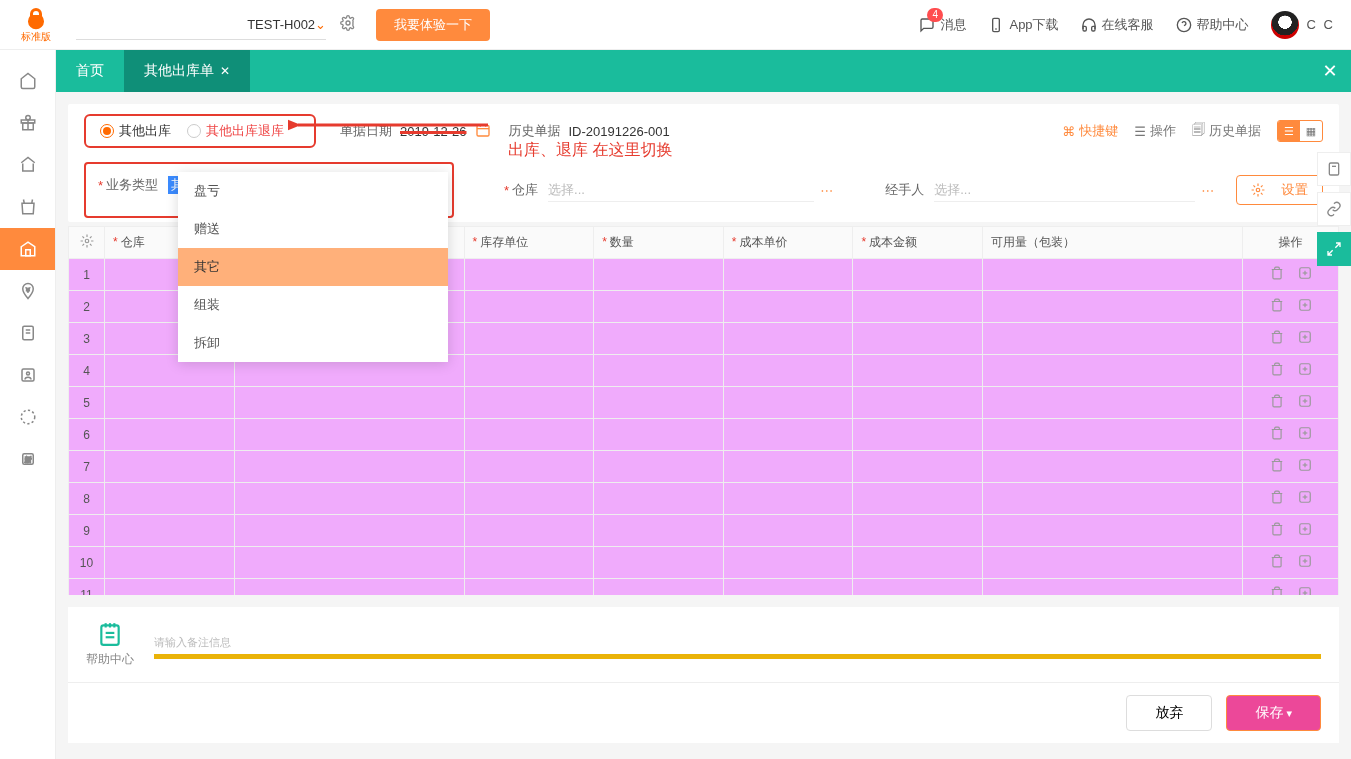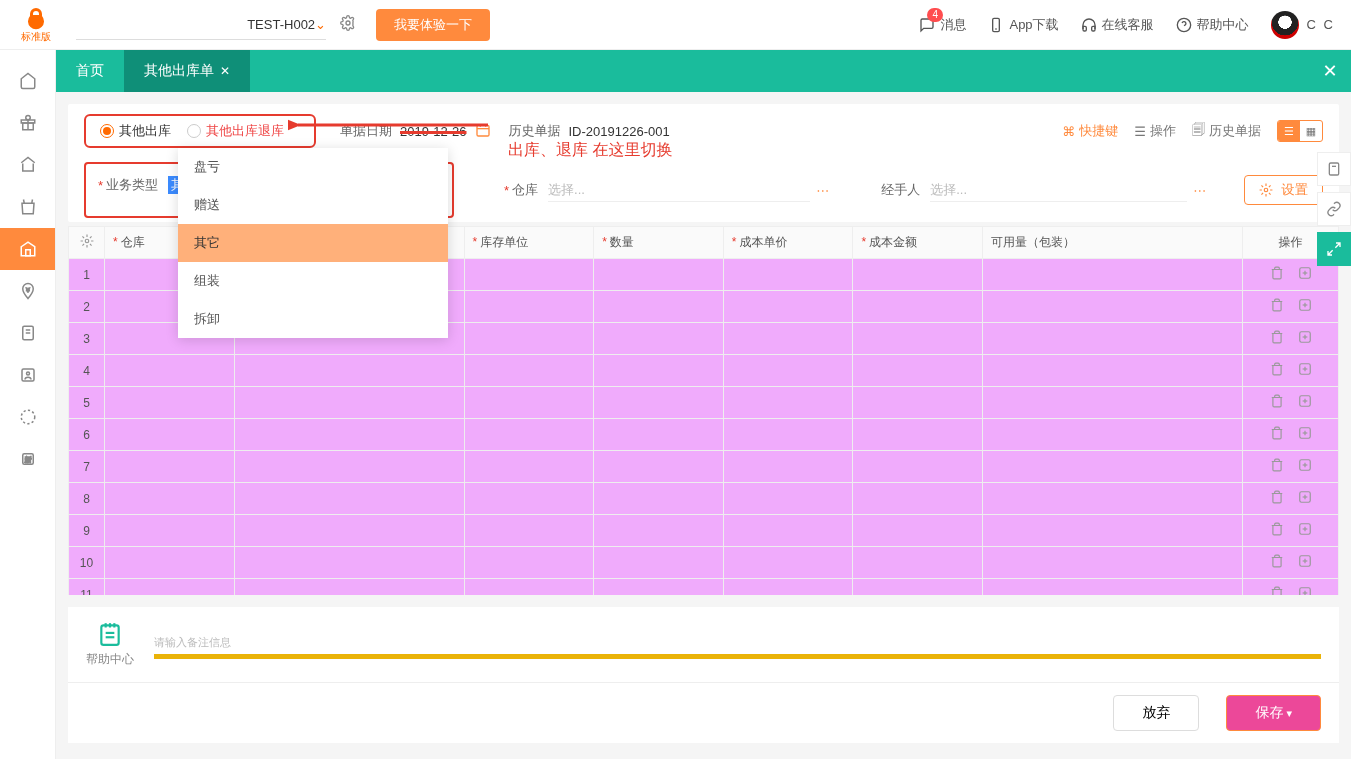--- a/index.html
+++ b/index.html
@@ -50,47 +50,47 @@
 .view-toggle{display:flex;border:1px solid #ff8a3d;border-radius:3px;overflow:hidden}
 .view-toggle span{width:22px;height:20px;display:flex;align-items:center;justify-content:center;font-size:11px}
 .view-toggle .on{background:#ff8a3d;color:#fff}
 .row2{display:flex;align-items:center;margin-top:14px;gap:0}
 .biz-box{border:2px solid #e63b2e;border-radius:4px;padding:10px 12px 20px;width:370px;position:relative}
 .field{display:flex;align-items:center}
 .req{color:#e63b2e;margin-right:3px}
 .flab{color:#666;margin-right:10px}
 .sel-val{background:#3b8bff;color:#fff;padding:0 3px}
 .chev{margin-left:auto;width:22px;height:22px;border-radius:50%;background:#ff8a3d;color:#fff;display:flex;align-items:center;justify-content:center;font-size:12px}
-.dropdown{position:absolute;top:44px;left:110px;width:270px;background:#fff;box-shadow:0 2px 12px rgba(0,0,0,.15);z-index:20}
+.dropdown{position:absolute;top:68px;left:110px;width:270px;background:#fff;box-shadow:0 2px 12px rgba(0,0,0,.15);z-index:20}
 .dd-item{padding:10px 16px;cursor:pointer;color:#555}
 .dd-item.sel{background:#ffb07a;color:#333}
 .fgroup{display:flex;align-items:center;flex:1;margin-left:50px;position:relative}
 .fgroup input{border:none;border-bottom:1px solid #eee;padding:4px 0;flex:1;outline:none;font-size:13px}
 .fgroup .more{color:#ff8a3d;margin-left:6px;cursor:pointer;letter-spacing:2px}
-.cfg-btn{border:1px solid #ff8a3d;color:#ff8a3d;background:#fff;border-radius:4px;padding:5px 14px;margin-left:36px;cursor:pointer;display:flex;align-items:center;gap:8px}
+.cfg-btn{border:1px solid #ff8a3d;color:#ff8a3d;background:#fff;border-radius:4px;padding:5px 14px;margin-left:20px;cursor:pointer;display:flex;align-items:center;gap:16px}
 .anno1{position:absolute;top:36px;left:440px;color:#e63b2e;font-size:16px;pointer-events:none}
 .anno2{position:absolute;top:238px;left:440px;color:#e63b2e;font-size:16px;pointer-events:none}
 .arrow1{position:absolute;top:6px;left:220px;pointer-events:none}
 .arrow2{position:absolute;top:160px;left:380px;pointer-events:none}
 .table-wrap{flex:1;background:#f0abfc;margin-top:4px;overflow:auto;position:relative}
 table{width:100%;border-collapse:collapse;table-layout:fixed}
 th,td{border:1px solid #eee;height:32px;padding:0 8px;text-align:left;font-size:12px;color:#555}
 th{background:#fafafa;font-weight:normal}
 th .req{color:#e63b2e}
 .col-idx{width:36px;text-align:center}
 .col-op{width:96px;text-align:center}
 .op-icons{display:flex;justify-content:center;gap:14px;color:#999}
 .op-icons span{cursor:pointer}
 tfoot td{background:#fafafa;text-align:center}
 .remark{background:#fff;margin-top:12px;padding:14px 18px;display:flex;align-items:center}
 .remark-ic{display:flex;flex-direction:column;align-items:center;color:#1abc9c;margin-right:20px}
 .remark-ic svg{width:26px;height:26px}
 .remark-lbl{font-size:12px;color:#888;margin-top:4px}
 .remark input{flex:1;border:none;outline:none;font-size:11px;padding:6px 0;border-bottom:5px solid #eab308}
-.footer{background:#fff;padding:12px 18px;display:flex;justify-content:flex-end;gap:27px;border-top:1px solid #eee}
+.footer{background:#fff;padding:12px 18px;display:flex;justify-content:flex-end;gap:14px;border-top:1px solid #eee}
 .btn{border-radius:4px;padding:8px 28px;font-size:14px;cursor:pointer;border:1px solid #ddd;background:#fff}
 .btn.outline{border-color:#ff8a3d;color:#ff8a3d}
 .btn.primary{background:#ec4899;color:#fff;border-color:#ff8a3d}
 .btn.primary::after{content:" ▾";font-size:11px}
 .rail{position:absolute;right:0;top:152px;display:flex;flex-direction:column;gap:6px}
 .rail-b{width:34px;height:34px;display:flex;align-items:center;justify-content:center;background:#fff;border:1px solid #eee;color:#888;cursor:pointer}
 .rail-b.active{background:#1abc9c;color:#fff;border-color:#1abc9c}
 input::placeholder{color:#bbb}
 </style>
 </head>

